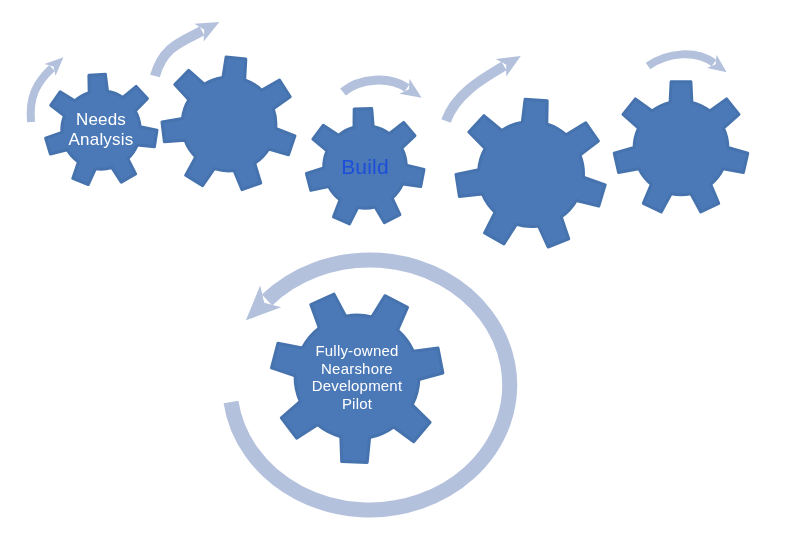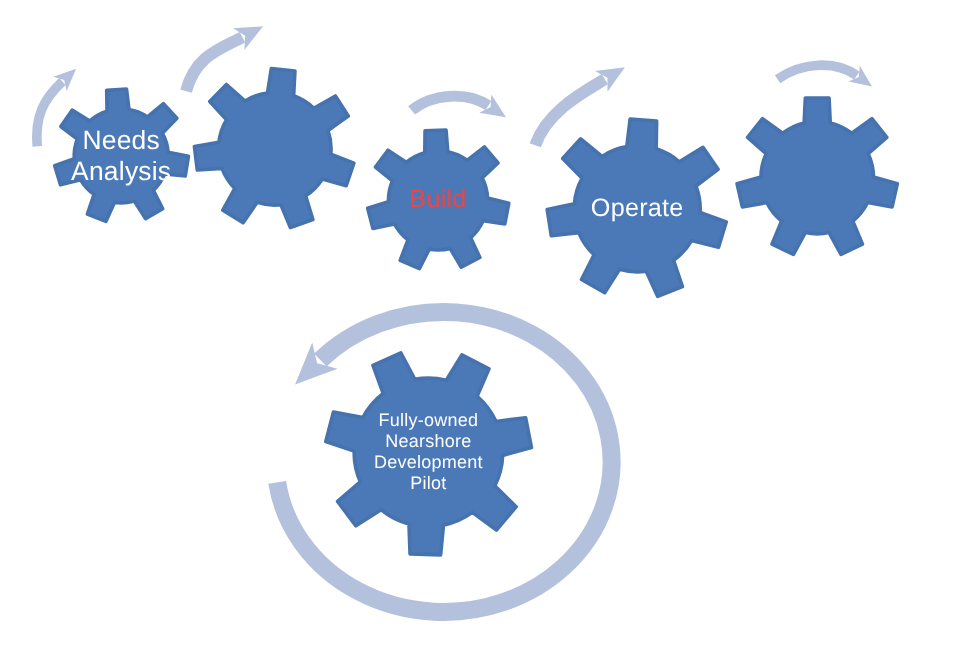--- a/index.html
+++ b/index.html
@@ -47,17 +47,16 @@
     <g id="gears-layer">
         <path d="M 89.2,92.6 L 88.9,75.3 L 105.4,74.2 L 107.5,91.3 A 39.199999999999996,39.199999999999996 0 0 1 122.9,97.5 L 136.2,86.4 L 147.4,98.6 L 135.3,111.0 A 39.199999999999996,39.199999999999996 0 0 1 140.1,126.8 L 157.0,130.3 L 154.4,146.7 L 137.3,144.9 A 39.199999999999996,39.199999999999996 0 0 1 127.8,158.6 L 135.6,174.0 L 121.3,182.2 L 111.9,167.6 A 39.199999999999996,39.199999999999996 0 0 1 95.4,168.8 L 88.2,184.5 L 72.8,178.4 L 78.4,162.0 A 39.199999999999996,39.199999999999996 0 0 1 67.2,149.8 L 50.4,154.0 L 45.6,138.1 L 61.9,132.3 A 39.199999999999996,39.199999999999996 0 0 1 64.4,115.9 L 50.7,105.4 L 60.1,91.8 L 74.8,100.8 A 39.199999999999996,39.199999999999996 0 0 1 89.2,92.6 Z" fill="#4b79b7" stroke="#4673ae" stroke-width="3" stroke-linejoin="round"></path>
         <path d="M 222.9,77.5 L 226.1,57.1 L 245.8,59.1 L 244.7,79.8 A 46.9,46.9 0 0 1 261.5,90.2 L 279.5,80.0 L 290.2,96.7 L 273.3,108.7 A 46.9,46.9 0 0 1 275.7,128.4 L 294.9,136.0 L 288.5,154.8 L 268.6,149.1 A 46.9,46.9 0 0 1 254.7,163.2 L 260.7,183.0 L 242.0,189.7 L 234.1,170.6 A 46.9,46.9 0 0 1 214.3,168.6 L 202.6,185.6 L 185.7,175.2 L 195.7,157.0 A 46.9,46.9 0 0 1 185.0,140.3 L 164.4,141.7 L 162.0,122.1 L 182.4,118.6 A 46.9,46.9 0 0 1 188.8,99.8 L 174.8,84.6 L 188.7,70.4 L 204.2,84.2 A 46.9,46.9 0 0 1 222.9,77.5 Z" fill="#4b79b7" stroke="#4673ae" stroke-width="3" stroke-linejoin="round"></path>
         <path d="M 354.0,127.2 L 354.2,109.0 L 371.7,108.4 L 373.2,126.5 A 41.3,41.3 0 0 1 389.2,133.6 L 403.7,122.4 L 415.0,135.7 L 401.8,148.2 A 41.3,41.3 0 0 1 406.3,165.1 L 424.0,169.4 L 420.7,186.6 L 402.6,184.0 A 41.3,41.3 0 0 1 392.2,198.1 L 399.9,214.6 L 384.4,222.7 L 375.1,207.0 A 41.3,41.3 0 0 1 357.7,207.6 L 349.5,223.9 L 333.5,216.9 L 340.0,199.9 A 41.3,41.3 0 0 1 328.7,186.6 L 310.8,190.4 L 306.4,173.5 L 323.7,168.0 A 41.3,41.3 0 0 1 327.0,150.8 L 312.9,139.2 L 323.3,125.2 L 338.5,135.3 A 41.3,41.3 0 0 1 354.0,127.2 Z" fill="#4b79b7" stroke="#4673ae" stroke-width="3" stroke-linejoin="round"></path>
         <path d="M 522.3,122.2 L 525.1,99.2 L 547.2,100.8 L 546.8,123.9 A 52.5,52.5 0 0 1 566.1,134.9 L 585.8,122.8 L 598.4,141.0 L 580.0,155.1 A 52.5,52.5 0 0 1 583.4,177.1 L 605.2,184.9 L 598.8,206.1 L 576.3,200.5 A 52.5,52.5 0 0 1 561.3,216.9 L 568.7,238.8 L 548.1,247.0 L 538.5,226.0 A 52.5,52.5 0 0 1 516.3,224.4 L 503.9,243.9 L 484.6,232.9 L 495.1,212.3 A 52.5,52.5 0 0 1 482.4,194.0 L 459.4,196.4 L 456.0,174.5 L 478.7,169.8 A 52.5,52.5 0 0 1 485.1,148.5 L 468.9,132.0 L 483.9,115.7 L 501.7,130.4 A 52.5,52.5 0 0 1 522.3,122.2 Z" fill="#4b79b7" stroke="#4673ae" stroke-width="3" stroke-linejoin="round"></path>
         <path d="M 670.1,102.4 L 671.1,81.7 L 690.9,81.7 L 691.9,102.4 A 46.9,46.9 0 0 1 709.8,111.0 L 726.6,98.9 L 739.0,114.4 L 723.5,128.1 A 46.9,46.9 0 0 1 727.9,147.5 L 747.8,153.1 L 743.4,172.4 L 723.0,168.8 A 46.9,46.9 0 0 1 710.7,184.3 L 718.7,203.4 L 700.8,212.0 L 690.9,193.8 A 46.9,46.9 0 0 1 671.1,193.8 L 661.2,212.0 L 643.3,203.4 L 651.3,184.3 A 46.9,46.9 0 0 1 639.0,168.8 L 618.6,172.4 L 614.2,153.1 L 634.1,147.5 A 46.9,46.9 0 0 1 638.5,128.1 L 623.0,114.4 L 635.4,98.9 L 652.2,111.0 A 46.9,46.9 0 0 1 670.1,102.4 Z" fill="#4b79b7" stroke="#4673ae" stroke-width="3" stroke-linejoin="round"></path>
         <path d="M 319.3,327.9 L 310.8,304.5 L 334.0,294.1 L 345.7,316.1 A 61.919999999999995,61.919999999999995 0 0 1 371.9,316.9 L 384.9,295.7 L 407.5,307.4 L 397.6,330.2 A 61.919999999999995,61.919999999999995 0 0 1 413.3,351.2 L 438.0,348.1 L 442.9,373.0 L 418.9,379.5 A 61.919999999999995,61.919999999999995 0 0 1 412.3,404.9 L 430.1,422.3 L 413.7,441.7 L 393.6,427.0 A 61.919999999999995,61.919999999999995 0 0 1 369.6,437.6 L 367.2,462.4 L 341.7,461.6 L 340.8,436.7 A 61.919999999999995,61.919999999999995 0 0 1 317.5,424.7 L 296.6,438.2 L 281.3,417.8 L 300.2,401.5 A 61.919999999999995,61.919999999999995 0 0 1 295.1,375.8 L 271.5,367.9 L 277.9,343.3 L 302.4,347.9 A 61.919999999999995,61.919999999999995 0 0 1 319.3,327.9 Z" fill="#4b79b7" stroke="#4673ae" stroke-width="3" stroke-linejoin="round"></path>
       </g>
   </svg>
 
-  <div class="gear-label" id="label-0" style="left: 101px; top: 130px; width: 92px; font-size: 22px; color: rgb(255, 255, 255);">Needs Analysis</div>
-  <div class="gear-label" id="label-2" style="left: 365px; top: 167px; width: 92px; font-size: 21px; color: #ef4444;">Build</div>
-  <div class="gear-label" id="label-3" style="left: 531px; top: 174px; width: 112px; font-size: 21px; color: rgb(255, 255, 255);">Operate</div>
+  <div class="gear-label" id="label-0" style="left: 101px; top: 130px; width: 92px; font-size: 17px; color: rgb(255, 255, 255);">Needs Analysis</div>
+  <div class="gear-label" id="label-2" style="left: 365px; top: 167px; width: 92px; font-size: 21px; color: #1d4ed8;">Build</div>
   <div class="gear-label" id="label-5" style="left: 357px; top: 377px; width: 124px; font-size: 15px; color: rgb(255, 255, 255);">Fully-owned Nearshore Development Pilot</div>
 </div>
 
 </body></html>

